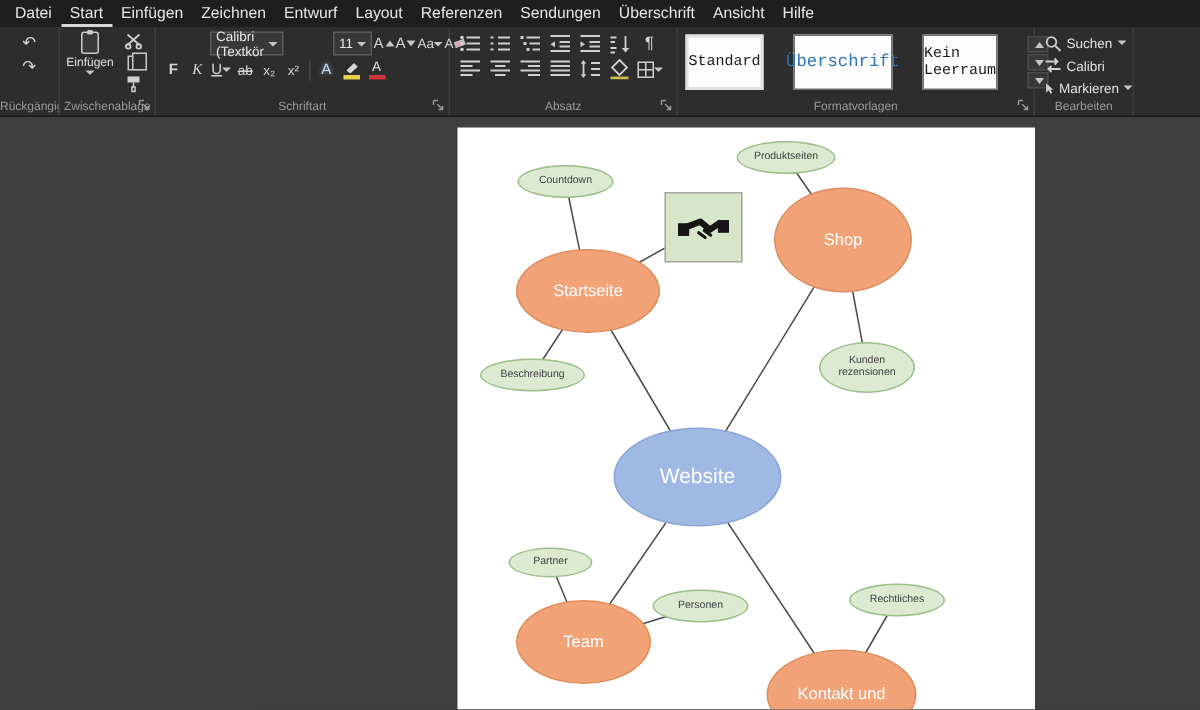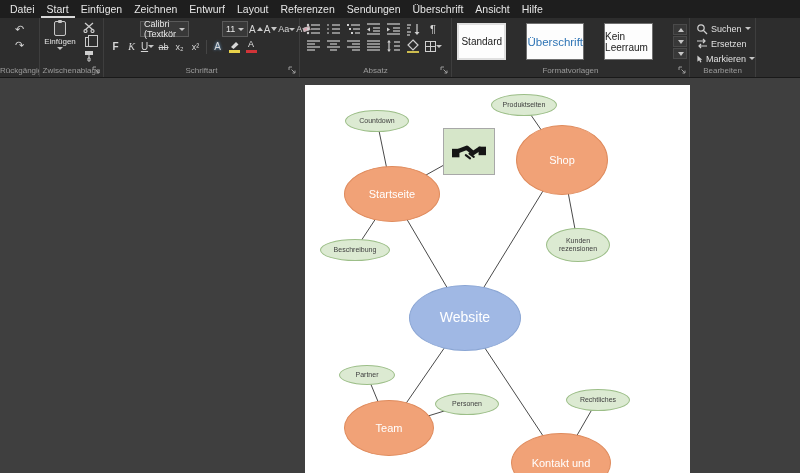--- a/index.html
+++ b/index.html
@@ -76,21 +76,21 @@
   .prow { display:flex; align-items:center; gap:2px; }
   .pi { width:18px; height:14px; }
   .si { stroke:#cfcfcf; fill:none; stroke-width:1.2; }
   .sif { fill:#cfcfcf; stroke:none; }
   .borders-icon { width:11px; height:11px; border:1px solid #cfcfcf; display:inline-block;
       background:
         linear-gradient(#cfcfcf,#cfcfcf) center/100% 1px no-repeat,
         linear-gradient(#cfcfcf,#cfcfcf) center/1px 100% no-repeat; }
 
   
-  .styles-row { display:flex; padding:5px 2px 0 5px; gap:20px; }
+  .styles-row { display:flex; padding:5px 2px 0 5px; gap:20px;font-family:Liberation Mono, monospace; }
   .style-card { width:66px; height:37px; background:#fdfdfd; border:1px solid #6f6f6f; display:flex;
                 align-items:center; justify-content:center; font-size:10px; color:#1a1a1a; cursor:default; }
   .style-card.selected { border:2px solid #e0e0e0; }
   .style-card.heading { color:#2E74B5; font-size:11.5px; }
   .styles-arrows { display:flex; flex-direction:column; gap:1px; justify-content:center; }
   .sa { width:14px; height:11px; background:#383838; border:1px solid #4a4a4a; display:flex;
         align-items:center; justify-content:center; }
 
   
   .edit-rows { padding:4px 0 0 6px; display:flex; flex-direction:column; gap:2px; }
@@ -406,21 +406,21 @@
             <line x1="7.5" y1="7.5" x2="11" y2="11"></line>
         </svg>
         <span>Suchen</span>
         <span class="chv"></span>
       </button>
       <button class="erow">
         <svg class="si" width="12" height="11" viewBox="0 0 12 11">
           <path d="M1 3h8M7 1l2 2-2 2"></path>
             <path d="M11 8H3M5 6L3 8l2 2"></path>
         </svg>
-        <span>Ersetzen</span>
+        <span>Calibri</span>
       </button>
       <button class="erow">
         <svg width="10" height="12" viewBox="0 0 10 12">
           <path d="M2 1v9l2.6-2.3L6.2 11l1.7-.8-1.6-3.1H9z" fill="#cfcfcf"></path>
         </svg>
         <span>Markieren</span>
         <span class="chv"></span>
       </button>
     </div>
     <div class="grp-label">Bearbeiten</div>

